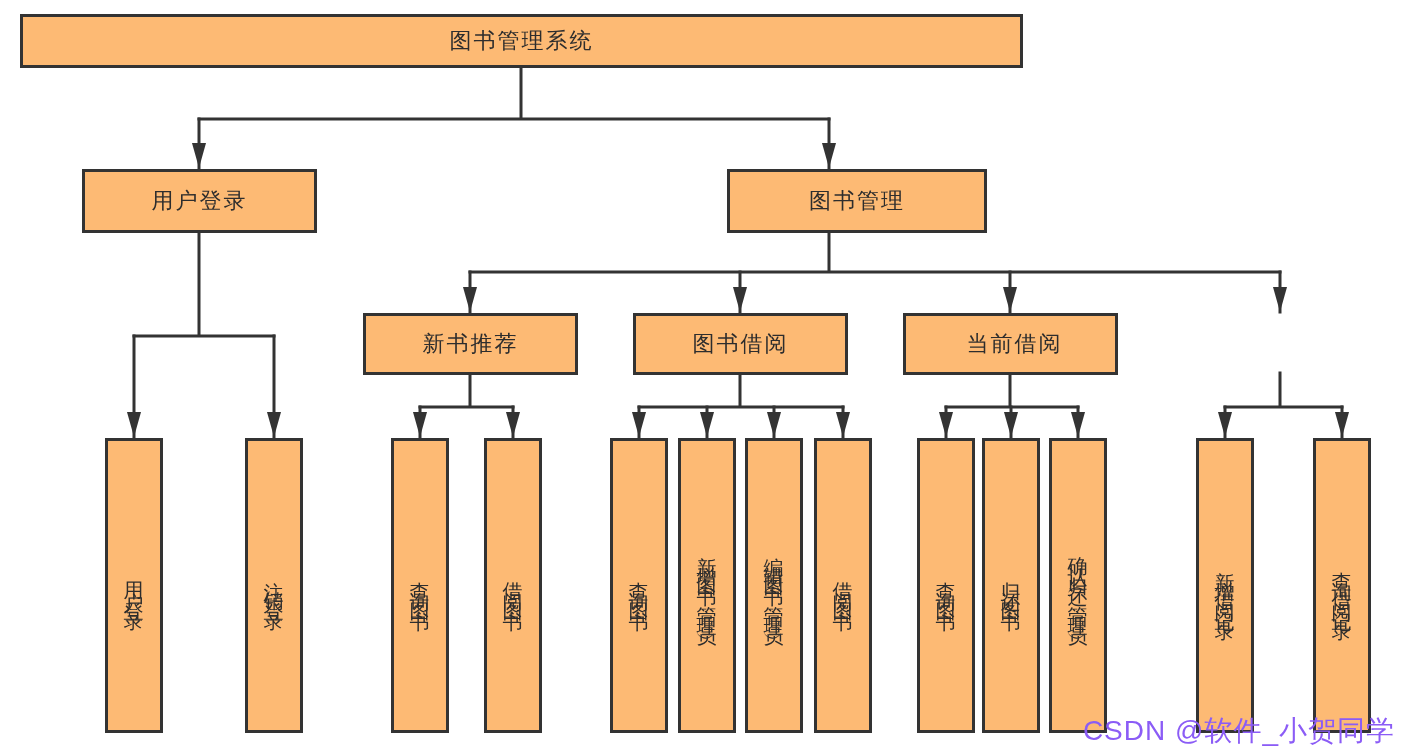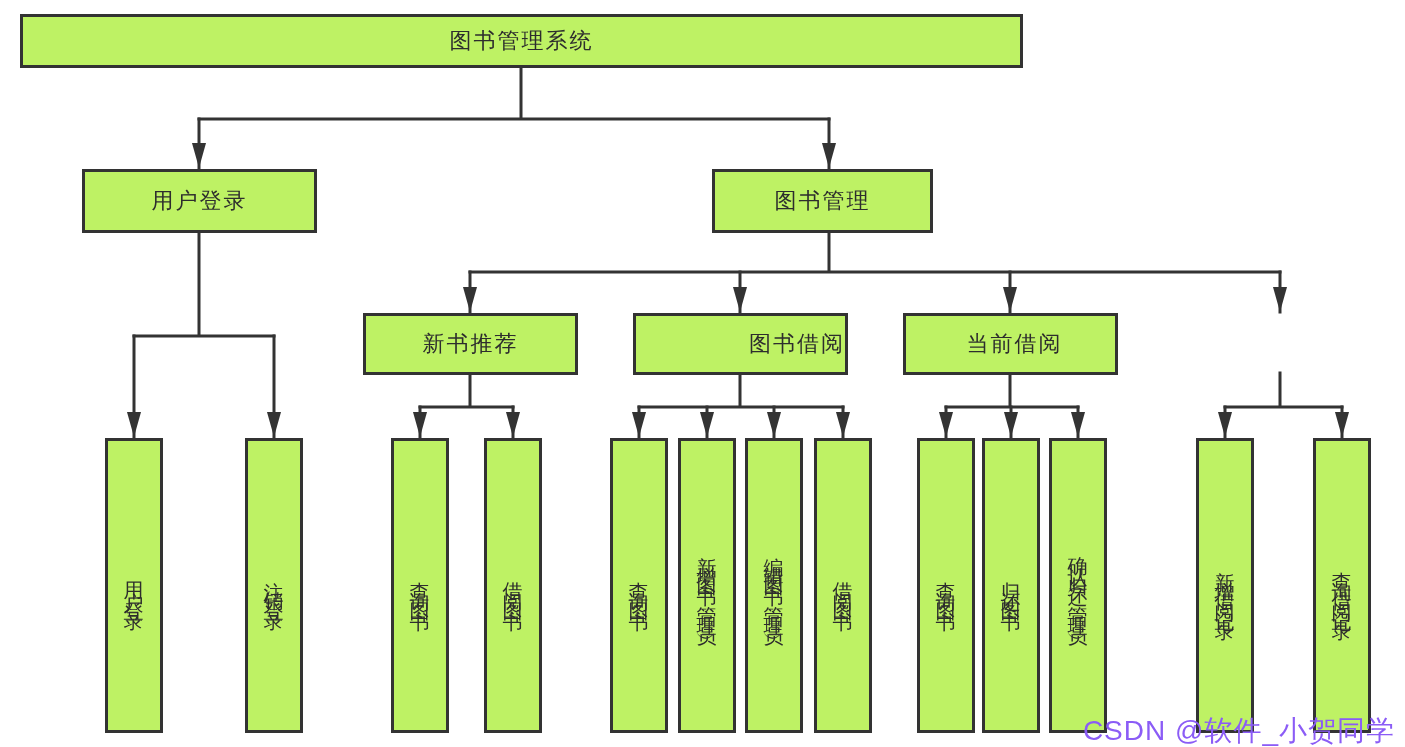--- a/index.html
+++ b/index.html
@@ -16,21 +16,21 @@
     overflow: hidden;
   }
   .wires {
     position: absolute;
     left: 0;
     top: 0;
   }
   .box {
     position: absolute;
     box-sizing: border-box;
-    background: #bef264;
+    background: #fdba74;
     border: 3px solid #333333;
     display: flex;
     align-items: center;
     justify-content: center;
     color: #2d2d2d;
   }
   .hbox {
     font-size: 22px;
     letter-spacing: 2px;
     white-space: nowrap;
@@ -100,28 +100,28 @@
     </g>
   </svg>
 
   <div class="box hbox" style="left:20px; top:14px; width:1003px; height:54px;">
     <span>图书管理系统</span>
   </div>
 
   <div class="box hbox" style="left:82px; top:169px; width:235px; height:64px;">
     <span>用户登录</span>
   </div>
-  <div class="box hbox" style="left:712px; top:169px; width:221px; height:64px;">
+  <div class="box hbox" style="left:727px; top:169px; width:260px; height:64px;">
     <span>图书管理</span>
   </div>
 
   <div class="box hbox" style="left:363px; top:313px; width:215px; height:62px;font-family:Liberation Mono, monospace;">
     <span>新书推荐</span>
   </div>
-  <div class="box hbox" style="left:633px; top:313px; width:215px; height:62px;justify-content:flex-end;">
+  <div class="box hbox" style="left:633px; top:313px; width:215px; height:62px;">
     <span>图书借阅</span>
   </div>
   <div class="box hbox" style="left:903px; top:313px; width:215px; height:62px;padding-left:8px;">
     <span>当前借阅</span>
   </div>
 
   <div class="box vbox" style="left:105px; top:438px; width:58px; height:295px;">
     <span>用户登录</span>
   </div>
   <div class="box vbox" style="left:245px; top:438px; width:58px; height:295px;">

